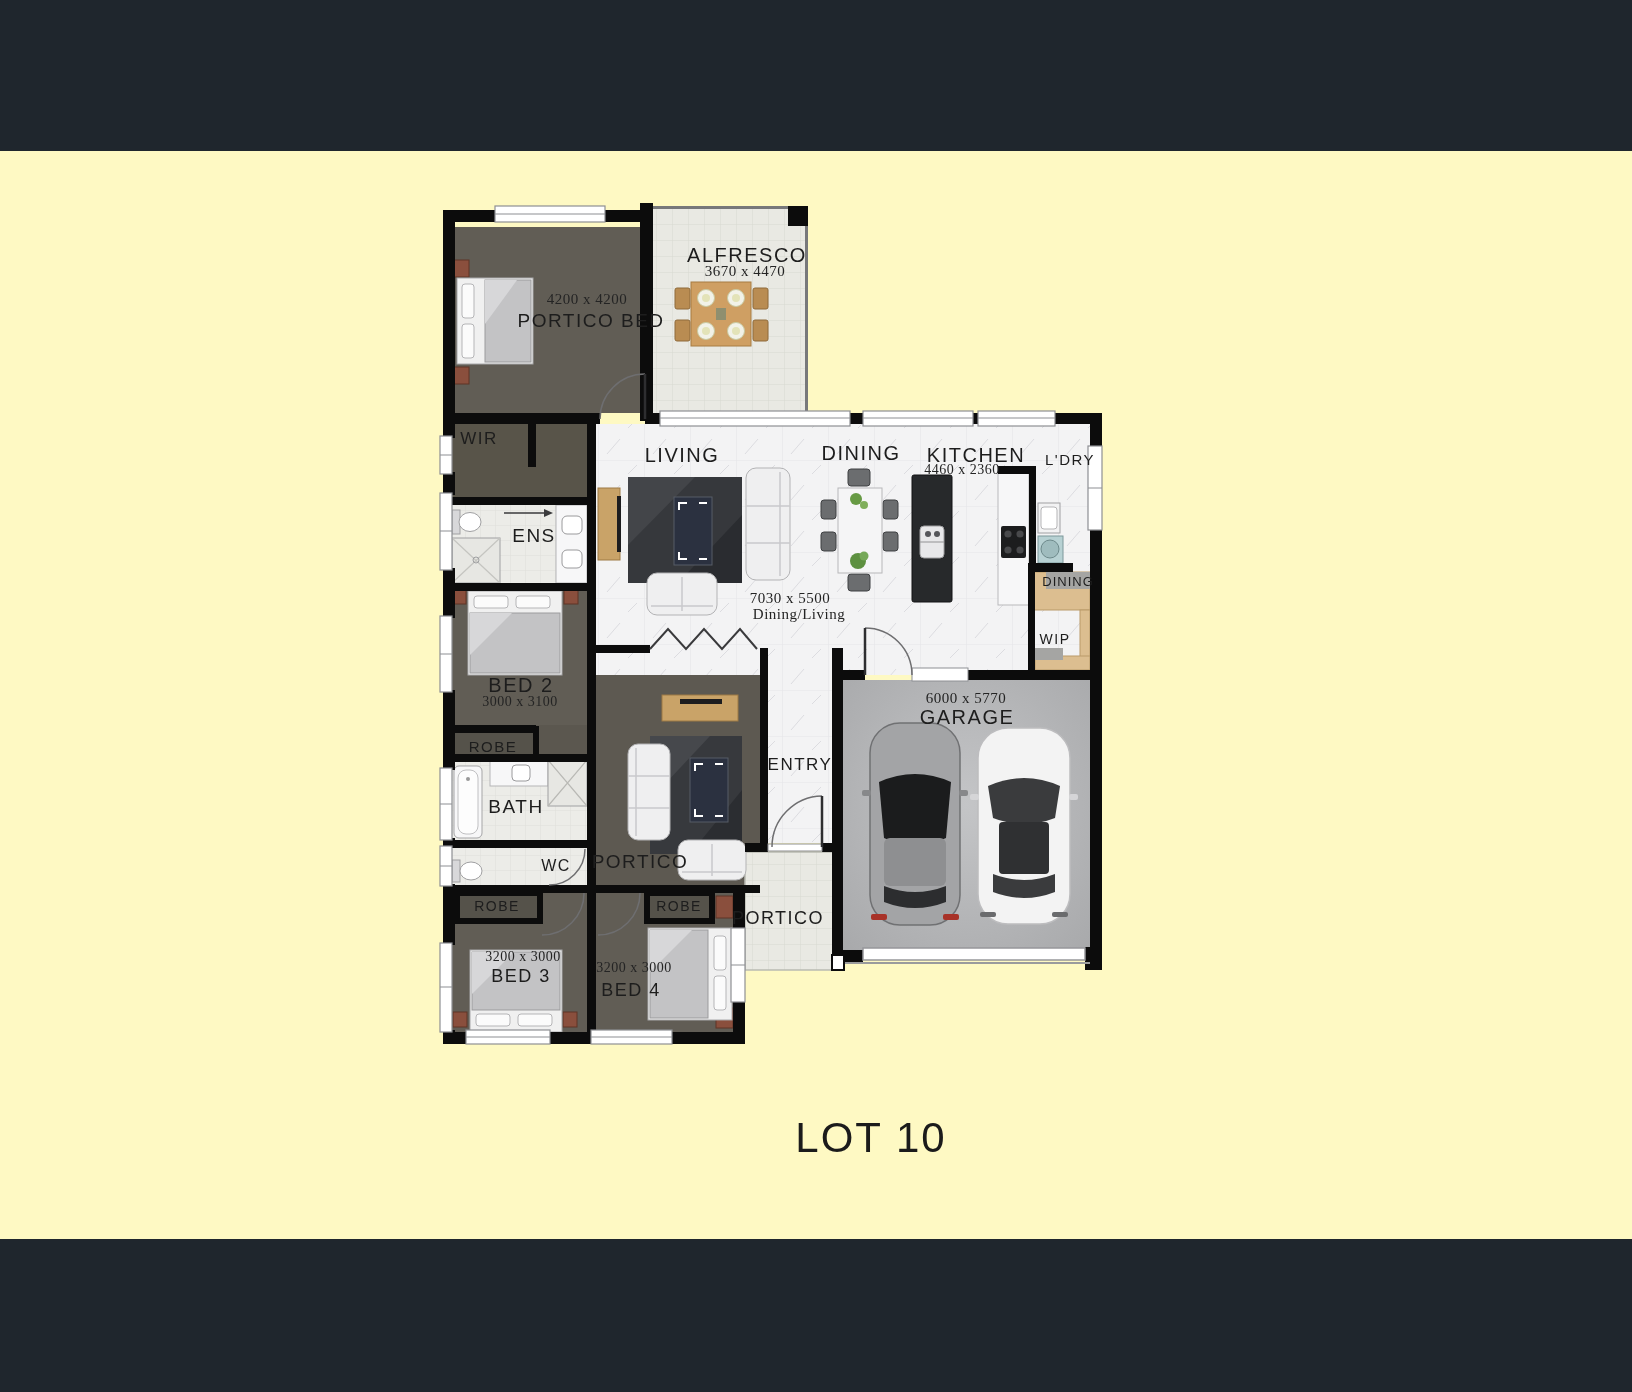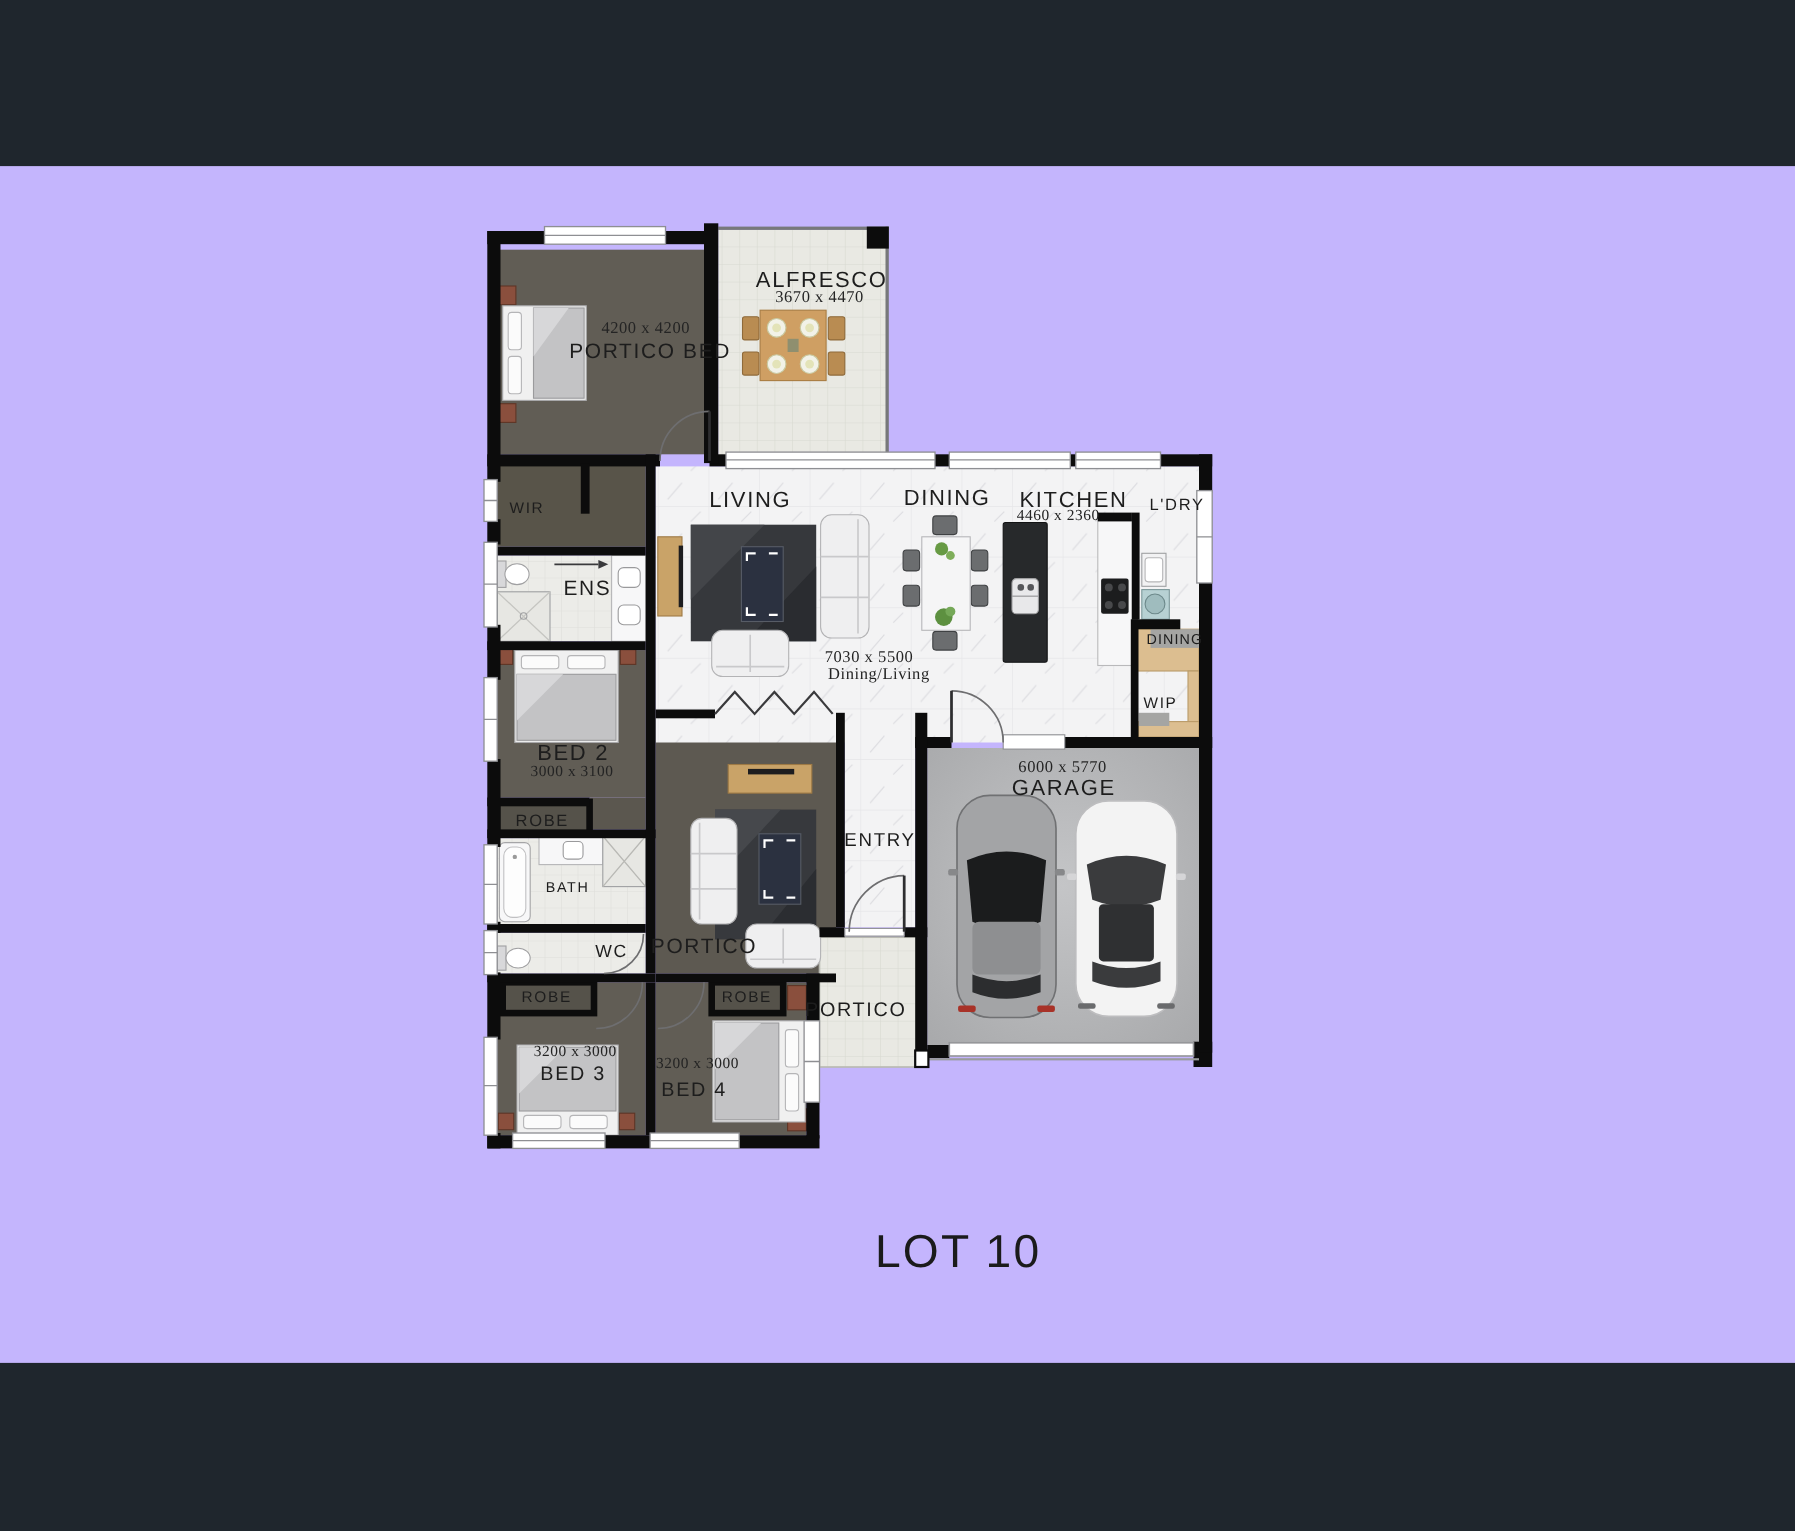--- a/index.html
+++ b/index.html
@@ -1,16 +1,16 @@
 <!DOCTYPE html>
 <html><head>
 <meta charset="utf-8">
 <style>
   html,body{margin:0;padding:0;background:#ffffff;}
-  .page{position:relative;width:1632px;height:1392px;background:#c4b5fd;overflow:hidden;
+  .page{position:relative;width:1632px;height:1392px;background:#fef9c3;overflow:hidden;
         font-family:"Liberation Sans",sans-serif;}
   .bar{position:absolute;left:0;width:1632px;background:#1f262d;}
   .bar.top{top:0;height:151px;}
   .bar.bottom{top:1239px;height:153px;}
   .plan{position:absolute;left:0;top:0;width:1632px;height:1392px;}
   .plan svg{position:absolute;left:0;top:0;}
   .lbl{position:absolute;transform:translate(-50%,-50%);white-space:nowrap;
        color:#1d1d1d;letter-spacing:1.5px;line-height:1;}
   .dim{font-family:Liberation Serif, serif;letter-spacing:0.5px;color:#242424;}
   .lot-label{position:absolute;transform:translate(-50%,-50%);color:#1b1b1b;
@@ -331,35 +331,35 @@
         <path d="M584 893 A42 42 0 0 1 542 935" stroke="#6e6e70" stroke-width="1.5"></path>
         <path d="M640 893 A42 42 0 0 1 598 935" stroke="#6e6e70" stroke-width="1.5"></path>
         <polyline points="650,649 668,629 686,649 704,629 722,649 740,629 757,649" stroke="#3a3a3c" stroke-width="2"></polyline>
       </g>
     </svg>
 
     <div class="lbl" style="left:747px;top:255px;font-size:20px">ALFRESCO</div>
     <div class="lbl dim" style="left:745px;top:271px;font-size:15px">3670 x 4470</div>
     <div class="lbl dim" style="left:587px;top:299px;font-size:15px">4200 x 4200</div>
     <div class="lbl" style="left:591px;top:320px;font-size:19px">PORTICO BED</div>
-    <div class="lbl" style="left:479px;top:461px;font-size:14px">WIR</div>
+    <div class="lbl" style="left:479px;top:438px;font-size:17px">WIR</div>
     <div class="lbl" style="left:534px;top:535px;font-size:19px">ENS</div>
     <div class="lbl" style="left:682px;top:455px;font-size:20px">LIVING</div>
     <div class="lbl" style="left:861px;top:453px;font-size:20px">DINING</div>
     <div class="lbl" style="left:976px;top:455px;font-size:20px">KITCHEN</div>
     <div class="lbl dim" style="left:962px;top:470px;font-size:14px">4460 x 2360</div>
     <div class="lbl" style="left:1070px;top:459px;font-size:15px">L'DRY</div>
     <div class="lbl dim" style="left:790px;top:598px;font-size:15px">7030 x 5500</div>
     <div class="lbl dim" style="left:799px;top:614px;font-size:15px">Dining/Living</div>
     <div class="lbl" style="left:1068px;top:581px;font-size:13px;letter-spacing:1px">DINING</div>
     <div class="lbl" style="left:1055px;top:639px;font-size:14px">WIP</div>
     <div class="lbl" style="left:521px;top:685px;font-size:20px">BED 2</div>
     <div class="lbl dim" style="left:520px;top:702px;font-size:14px">3000 x 3100</div>
     <div class="lbl" style="left:493px;top:746px;font-size:15px">ROBE</div>
-    <div class="lbl" style="left:516px;top:806px;font-size:13px">BATH</div>
+    <div class="lbl" style="left:516px;top:806px;font-size:19px">BATH</div>
     <div class="lbl" style="left:556px;top:866px;font-size:16px">WC</div>
     <div class="lbl" style="left:640px;top:861px;font-size:19px">PORTICO</div>
     <div class="lbl" style="left:800px;top:764px;font-size:17px">ENTRY</div>
     <div class="lbl dim" style="left:966px;top:698px;font-size:15px">6000 x 5770</div>
     <div class="lbl" style="left:967px;top:717px;font-size:20px">GARAGE</div>
     <div class="lbl" style="left:778px;top:918px;font-size:18px">PORTICO</div>
     <div class="lbl" style="left:497px;top:906px;font-size:14px">ROBE</div>
     <div class="lbl dim" style="left:523px;top:957px;font-size:14px">3200 x 3000</div>
     <div class="lbl" style="left:521px;top:976px;font-size:18px">BED 3</div>
     <div class="lbl" style="left:679px;top:906px;font-size:14px">ROBE</div>

